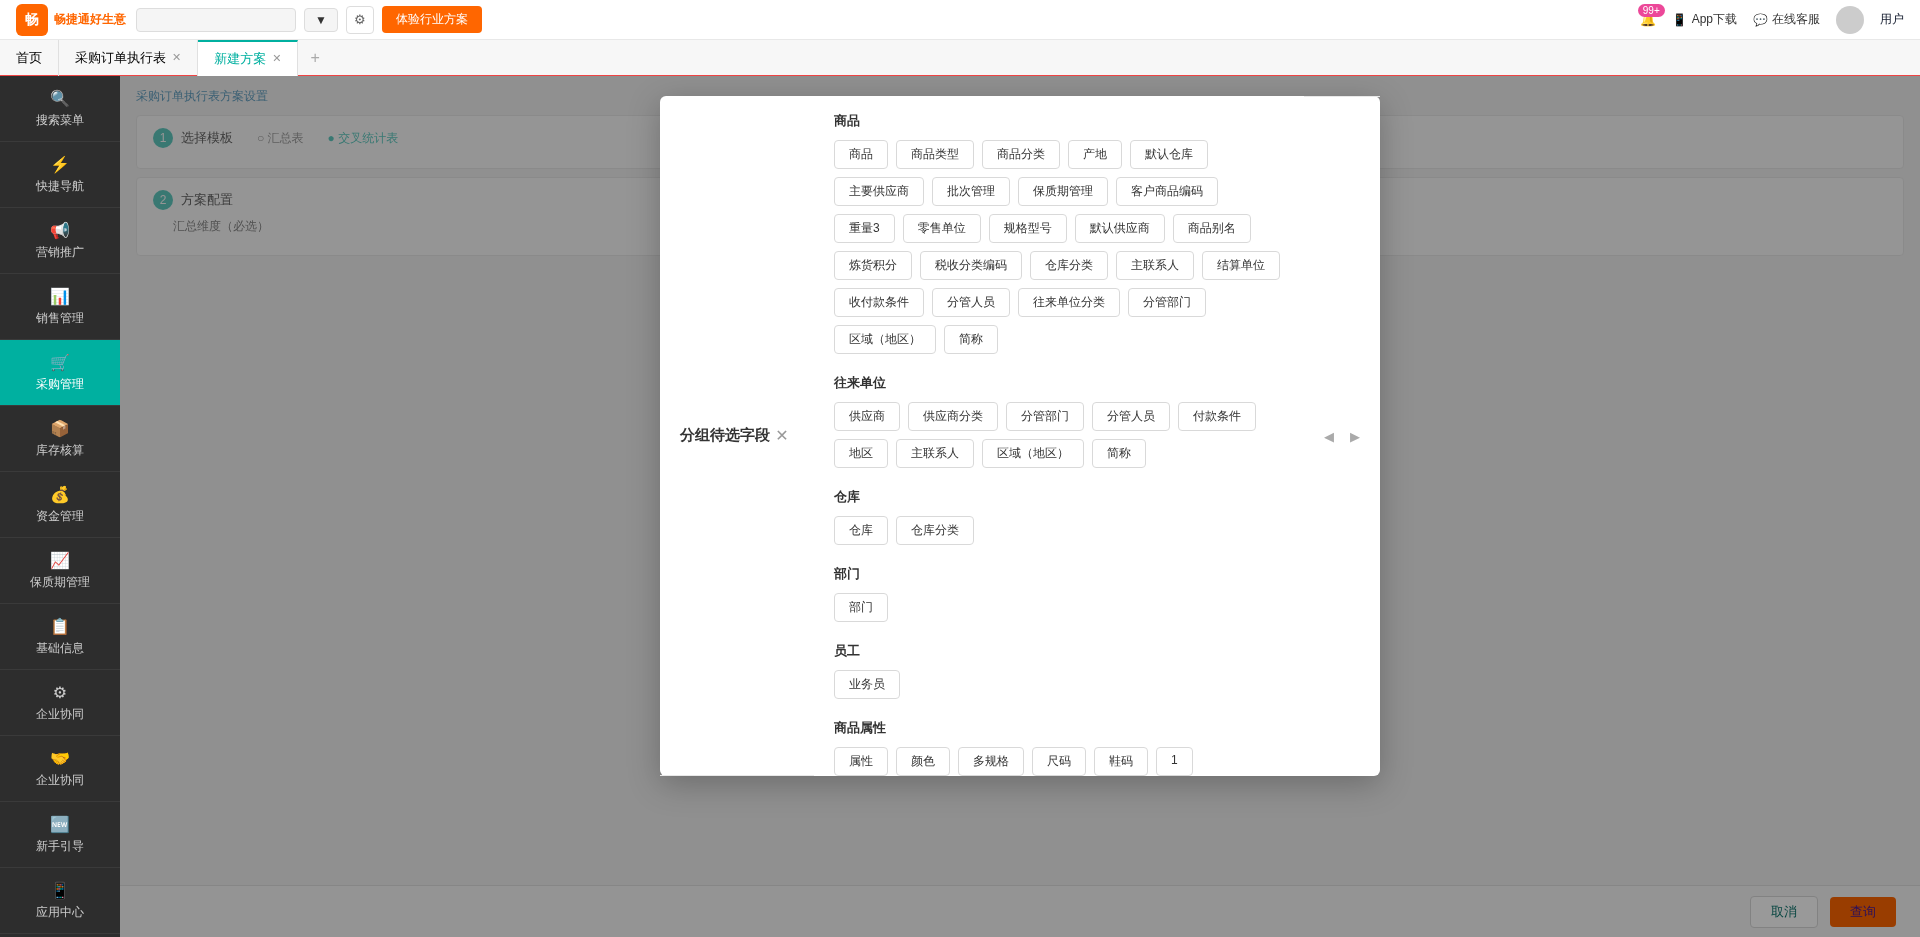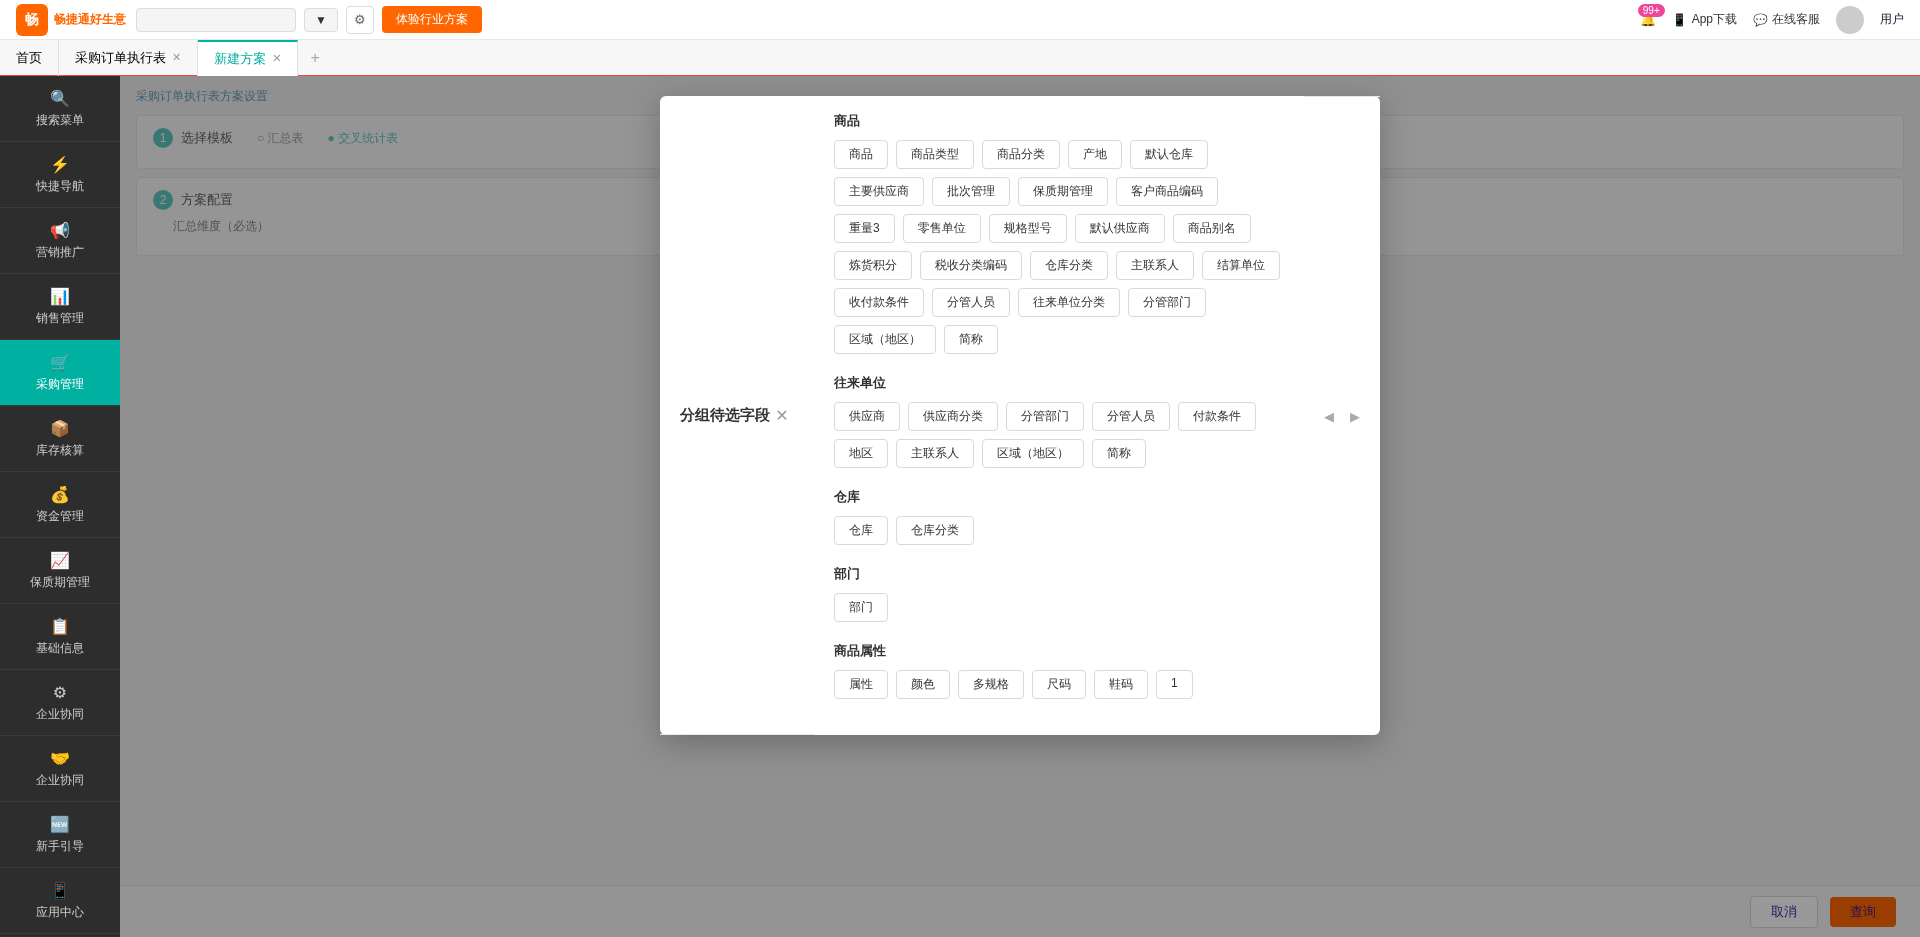--- a/index.html
+++ b/index.html
@@ -284,21 +284,21 @@
       padding: 0 24px;
       gap: 12px;
     }
     .btn-cancel {
       border: 1px solid #d9d9d9;
       background: white;
       border-radius: 4px;
       padding: 6px 20px;
       font-size: 13px;
       cursor: pointer;
-      color: #4c1d95;
+      color: #0f766e;
     }
     .btn-confirm {
       background: #f60;
       color: #4c1d95;
       border: none;
       border-radius: 4px;
       padding: 6px 20px;
       font-size: 13px;
       cursor: pointer;
     }
@@ -497,20 +497,26 @@
             </div>
           </div>
 
           <div class="field-section">
             <div class="field-section-title">部门</div>
             <div class="field-tags">
               <div class="field-tag">部门</div>
             </div>
           </div>
 
+          <div class="field-section">
+            <div class="field-section-title">员工</div>
+            <div class="field-tags">
+              <div class="field-tag">业务员</div>
+            </div>
+          </div>
 
           <div class="field-section">
             <div class="field-section-title">商品属性</div>
             <div class="field-tags">
               <div class="field-tag">属性</div>
               <div class="field-tag">颜色</div>
               <div class="field-tag">多规格</div>
               <div class="field-tag">尺码</div>
               <div class="field-tag">鞋码</div>
               <div class="field-tag">1</div>

